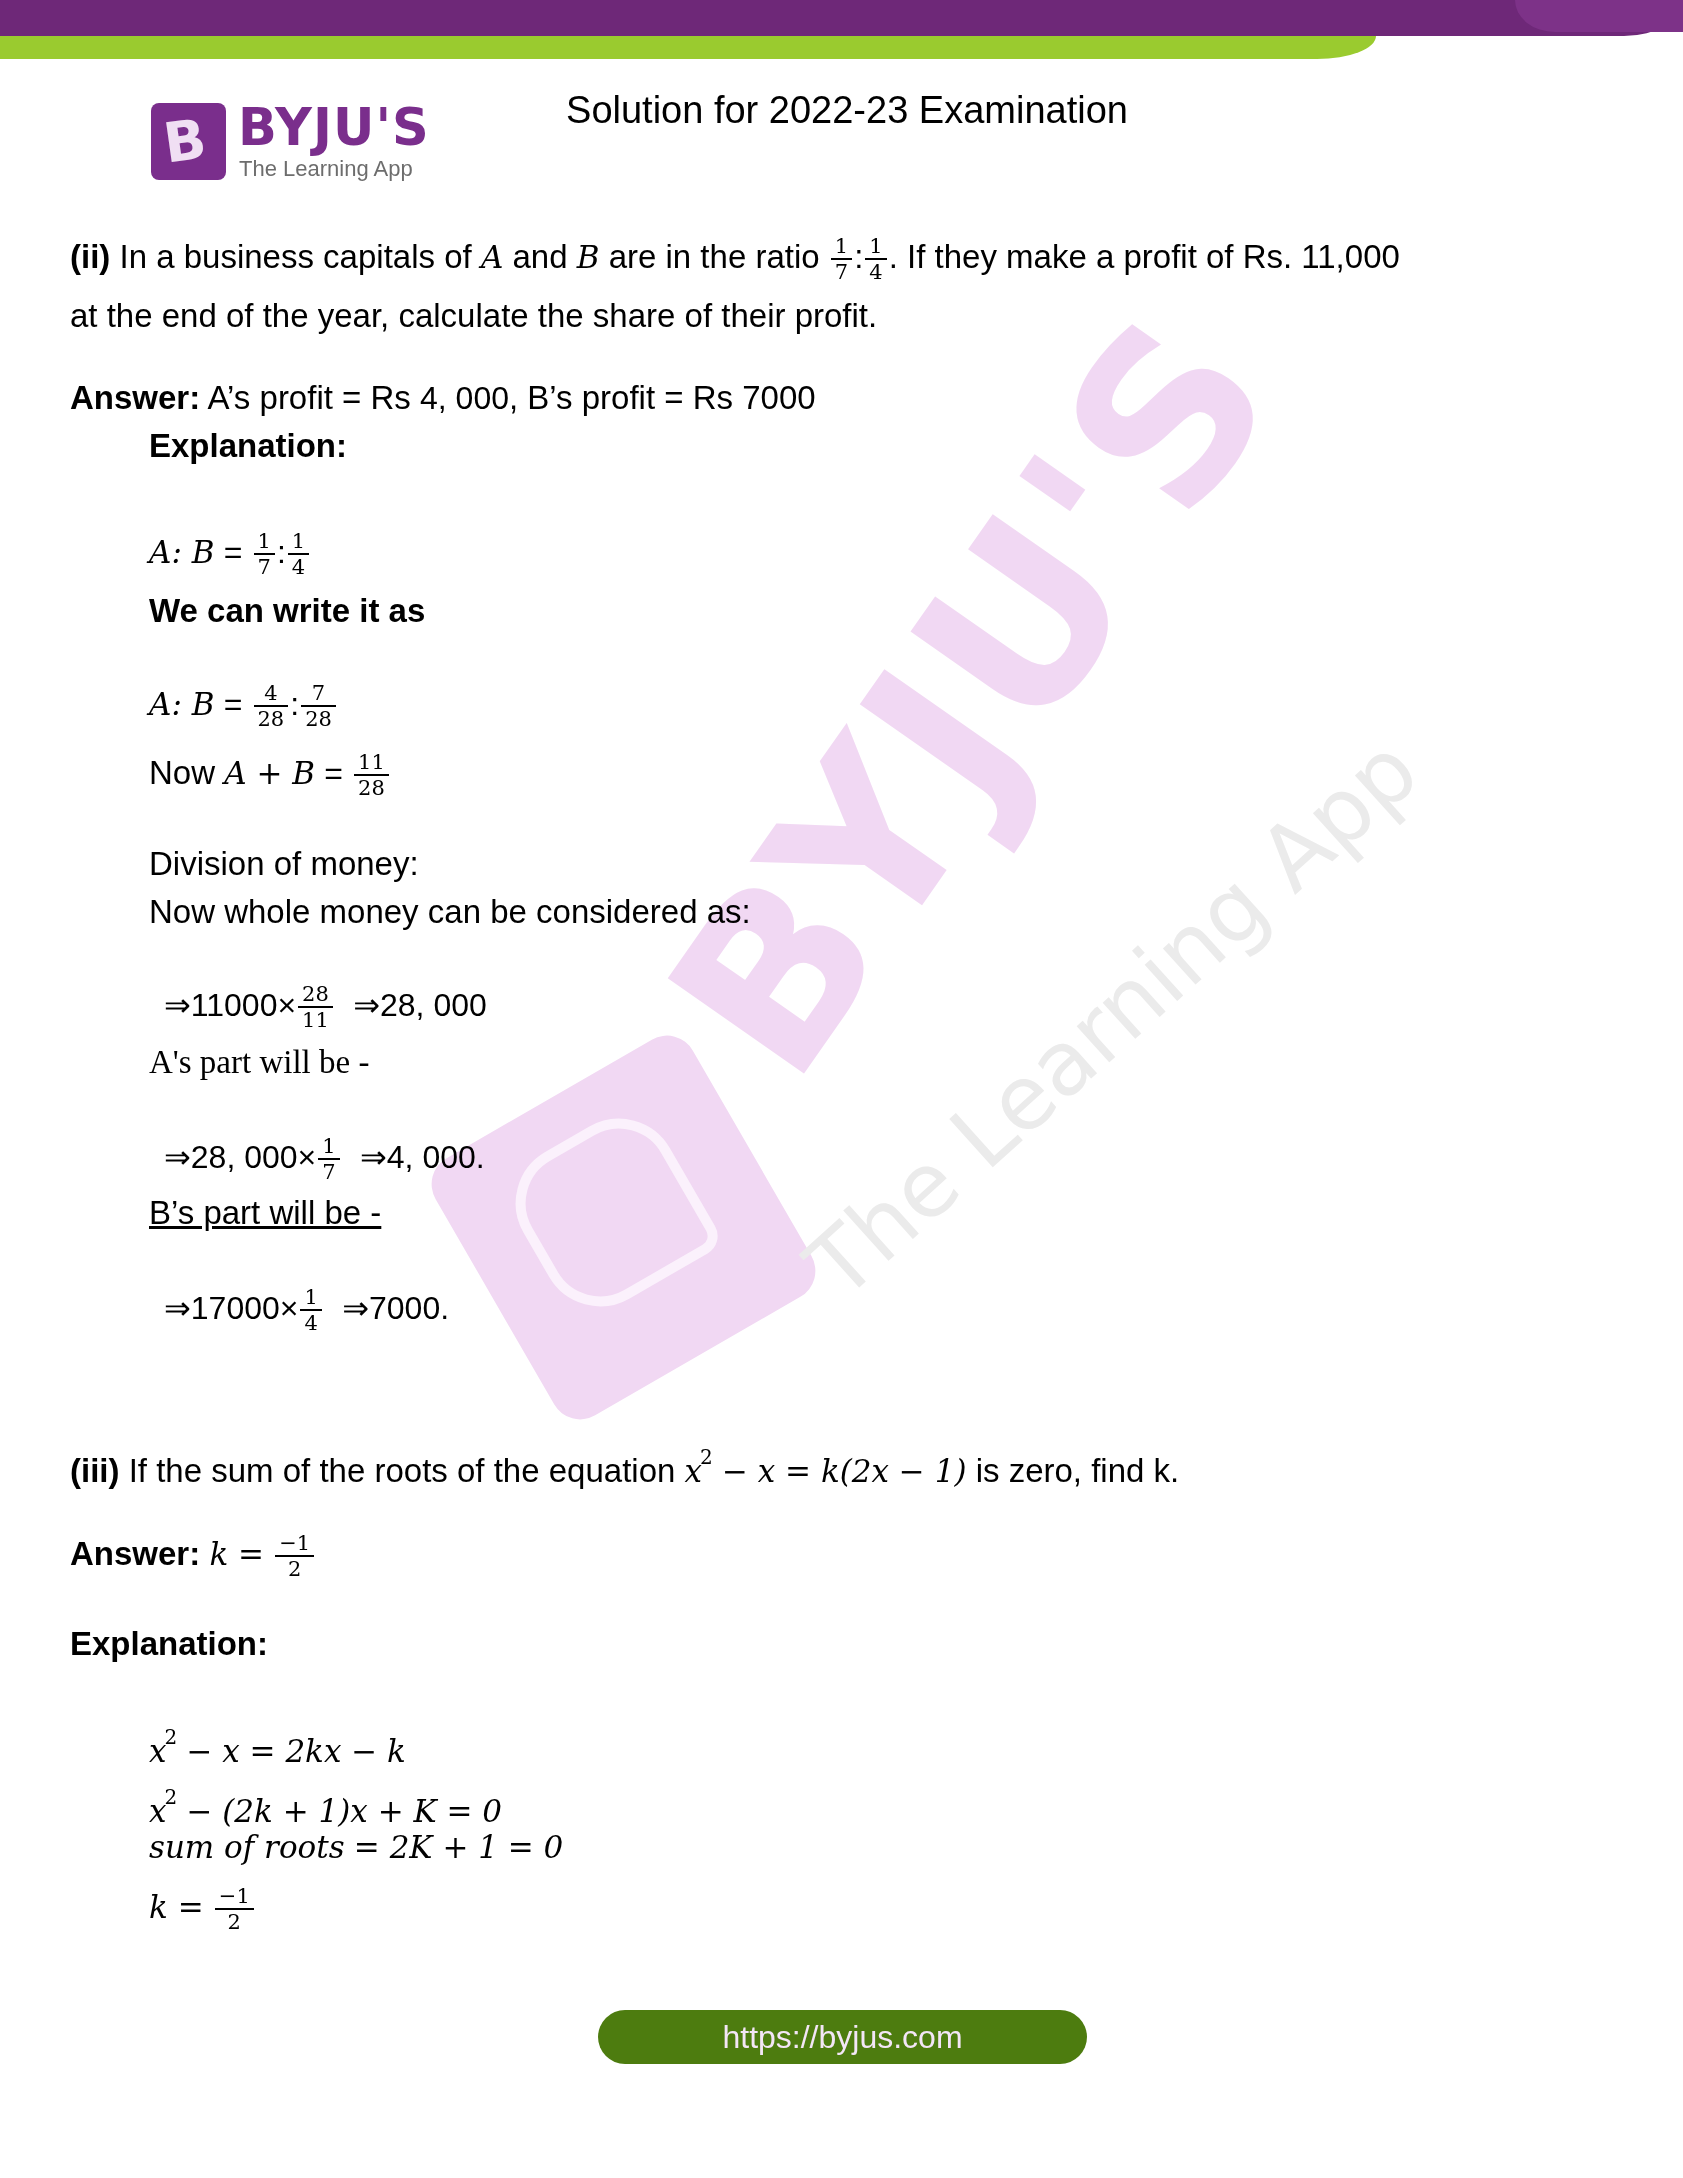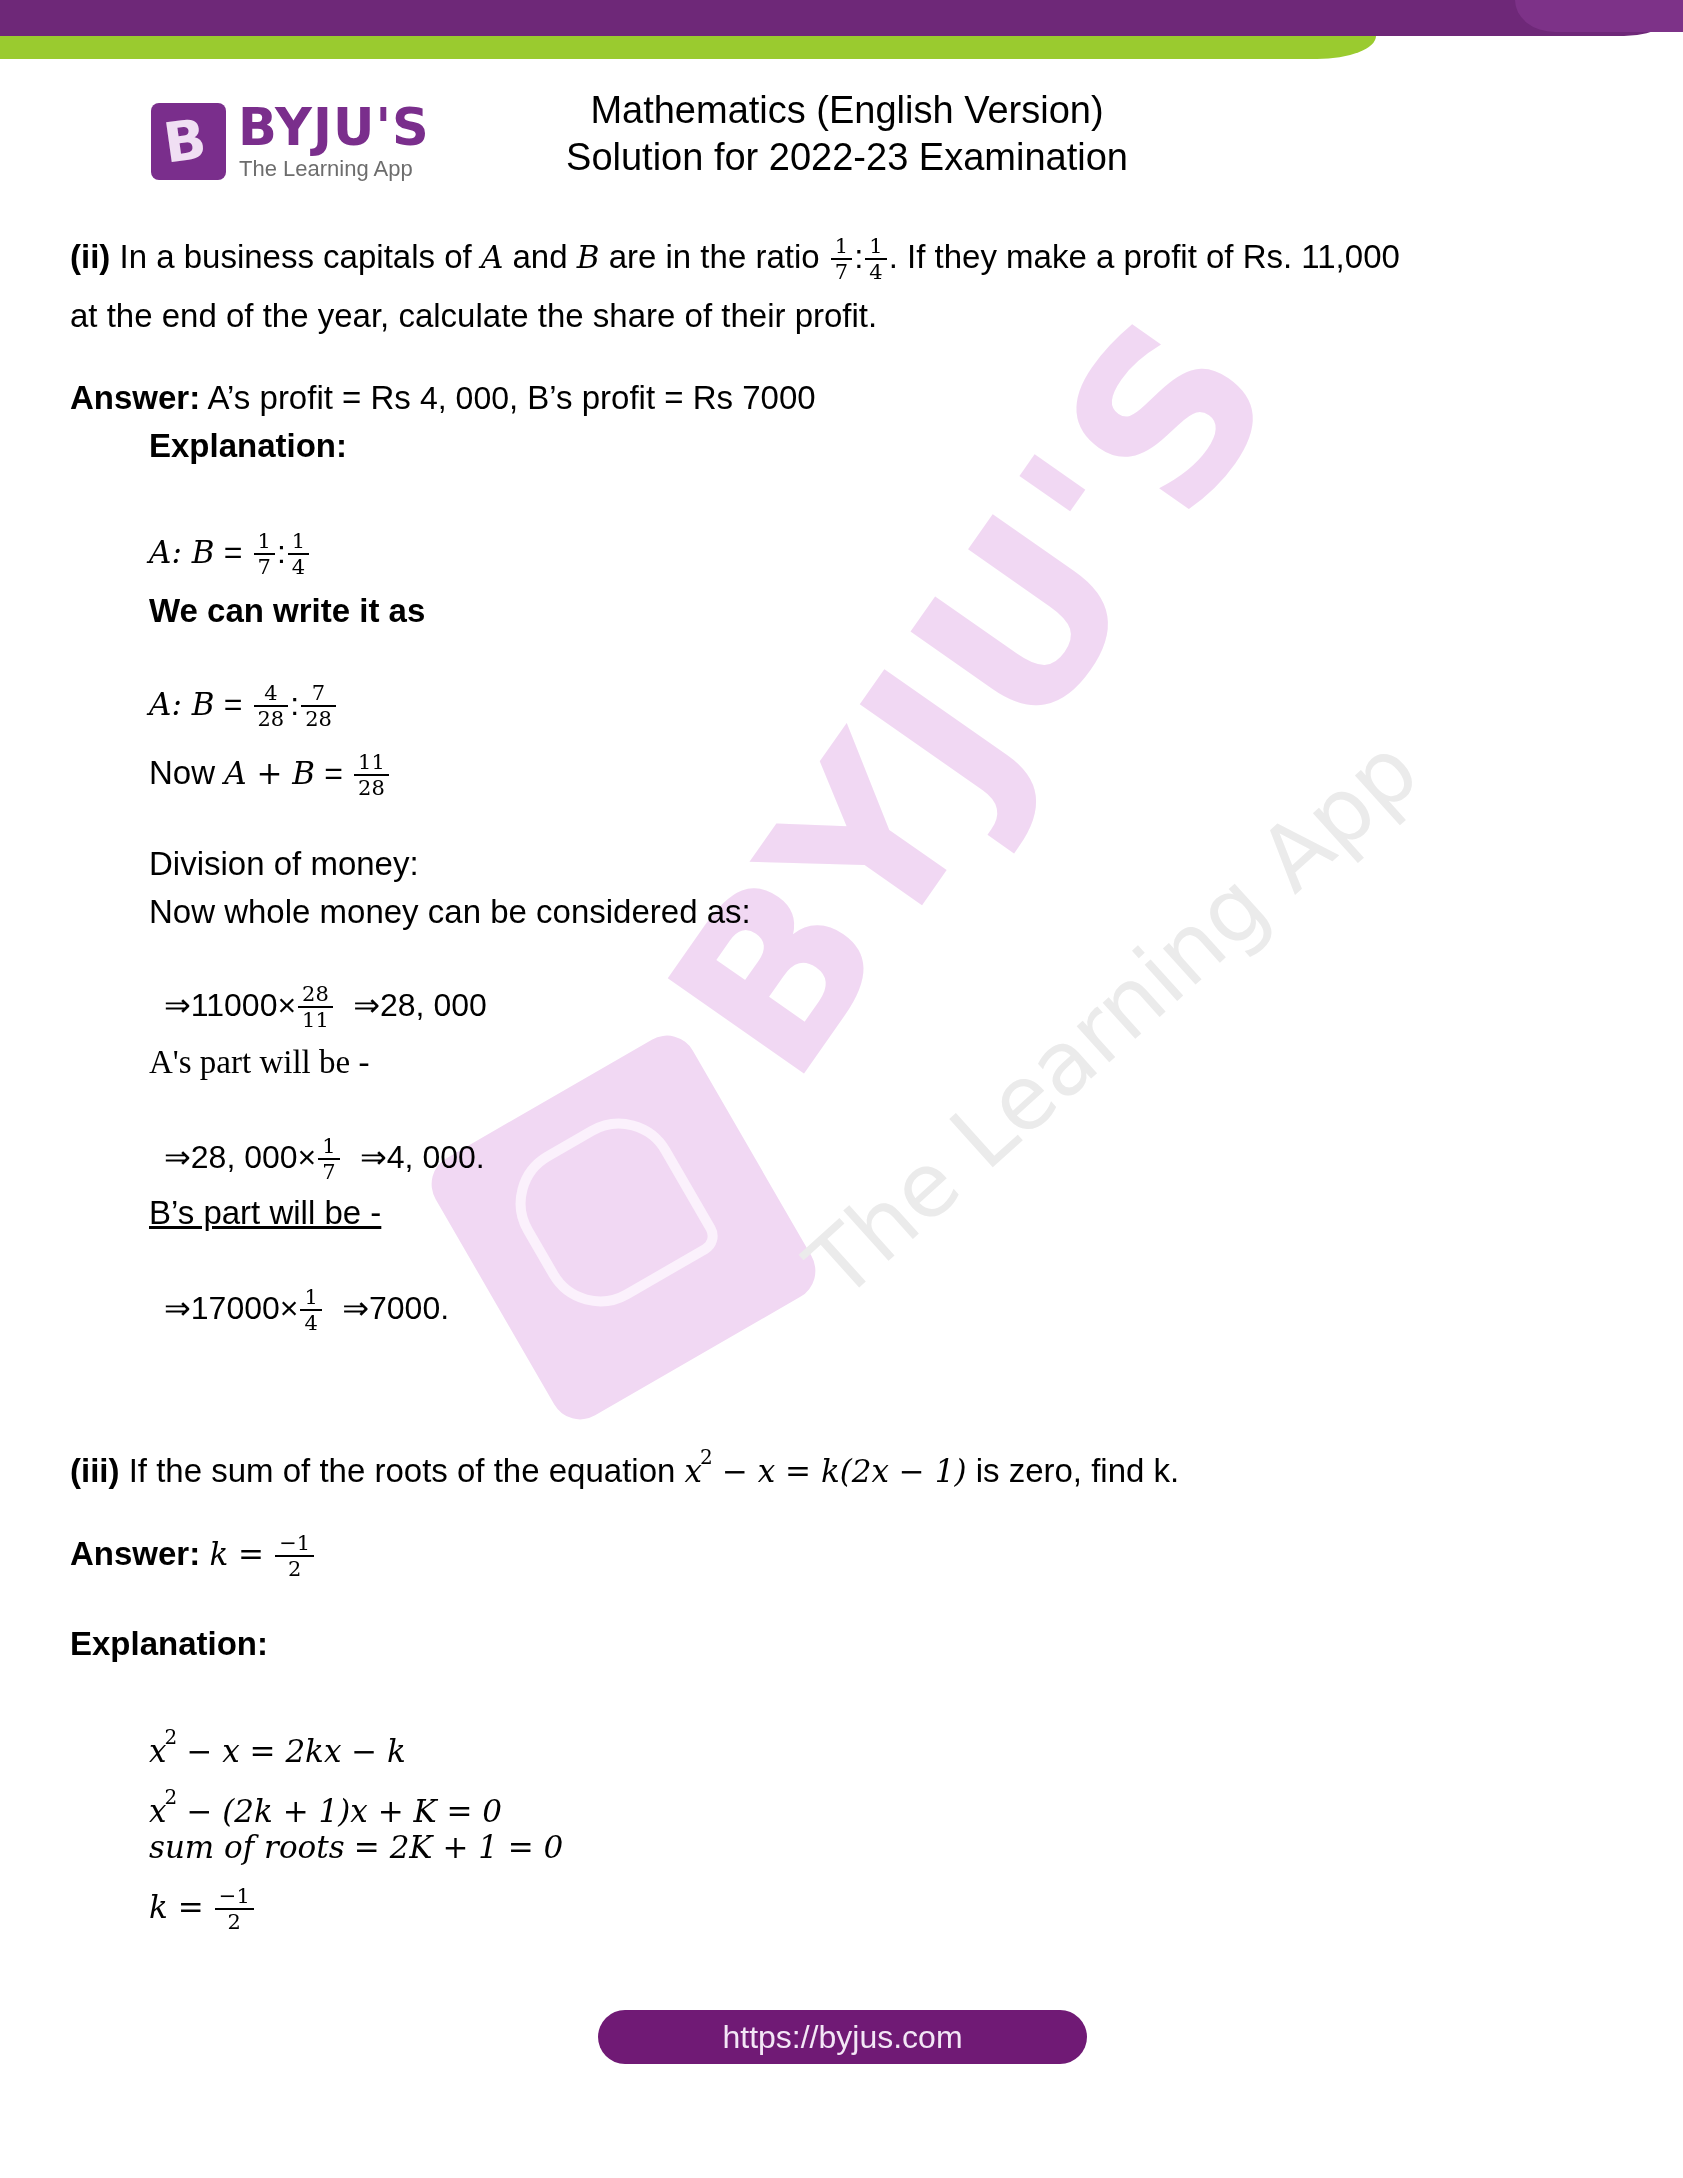--- a/index.html
+++ b/index.html
@@ -75,21 +75,21 @@
   .frac {
     display: inline-block; vertical-align: middle; text-align: center;
     font-family: "DejaVu Serif", serif; font-size: 21px; line-height: 24px; margin: 0 2px;
   }
   .frac .num { display: block; border-bottom: 2px solid #000; padding: 0 4px; }
   .frac .den { display: block; padding: 0 4px; }
   sup.pw { font-family: "DejaVu Serif", serif; font-size: 20px; vertical-align: 18px; margin-left: -2px; }
 
   .footer-pill {
     position: absolute; left: 598px; top: 2010px; width: 489px; height: 54px;
-    background: #701a75; border-radius: 28px; color: #f3e6f6;
+    background: #4d7c0f; border-radius: 28px; color: #f3e6f6;
     font-size: 32px; line-height: 54px; text-align: center;
   }
 </style>
 </head>
 <body>
 
 <div class="top-band">
   <div class="band-purple"></div>
   <div class="band-purple-light"></div>
   <div class="band-green"></div>
@@ -97,21 +97,20 @@
 
 <div class="logo">
   <div class="logo-box">
     <span class="logo-b">B</span>
   </div>
   <div class="logo-word">BYJU'S</div>
   <div class="logo-tag">The Learning App</div>
 </div>
 
 <div class="header-title">
-  <div>Mathematics (English Version)</div>
   <div>Solution for 2022-23 Examination</div>
 </div>
 
 <div class="watermark">
   <div class="wm-box"></div>
   <div class="wm-heart"></div>
   <div class="wm-word">BYJU'S</div>
   <div class="wm-tag">The Learning App</div>
 </div>
 

